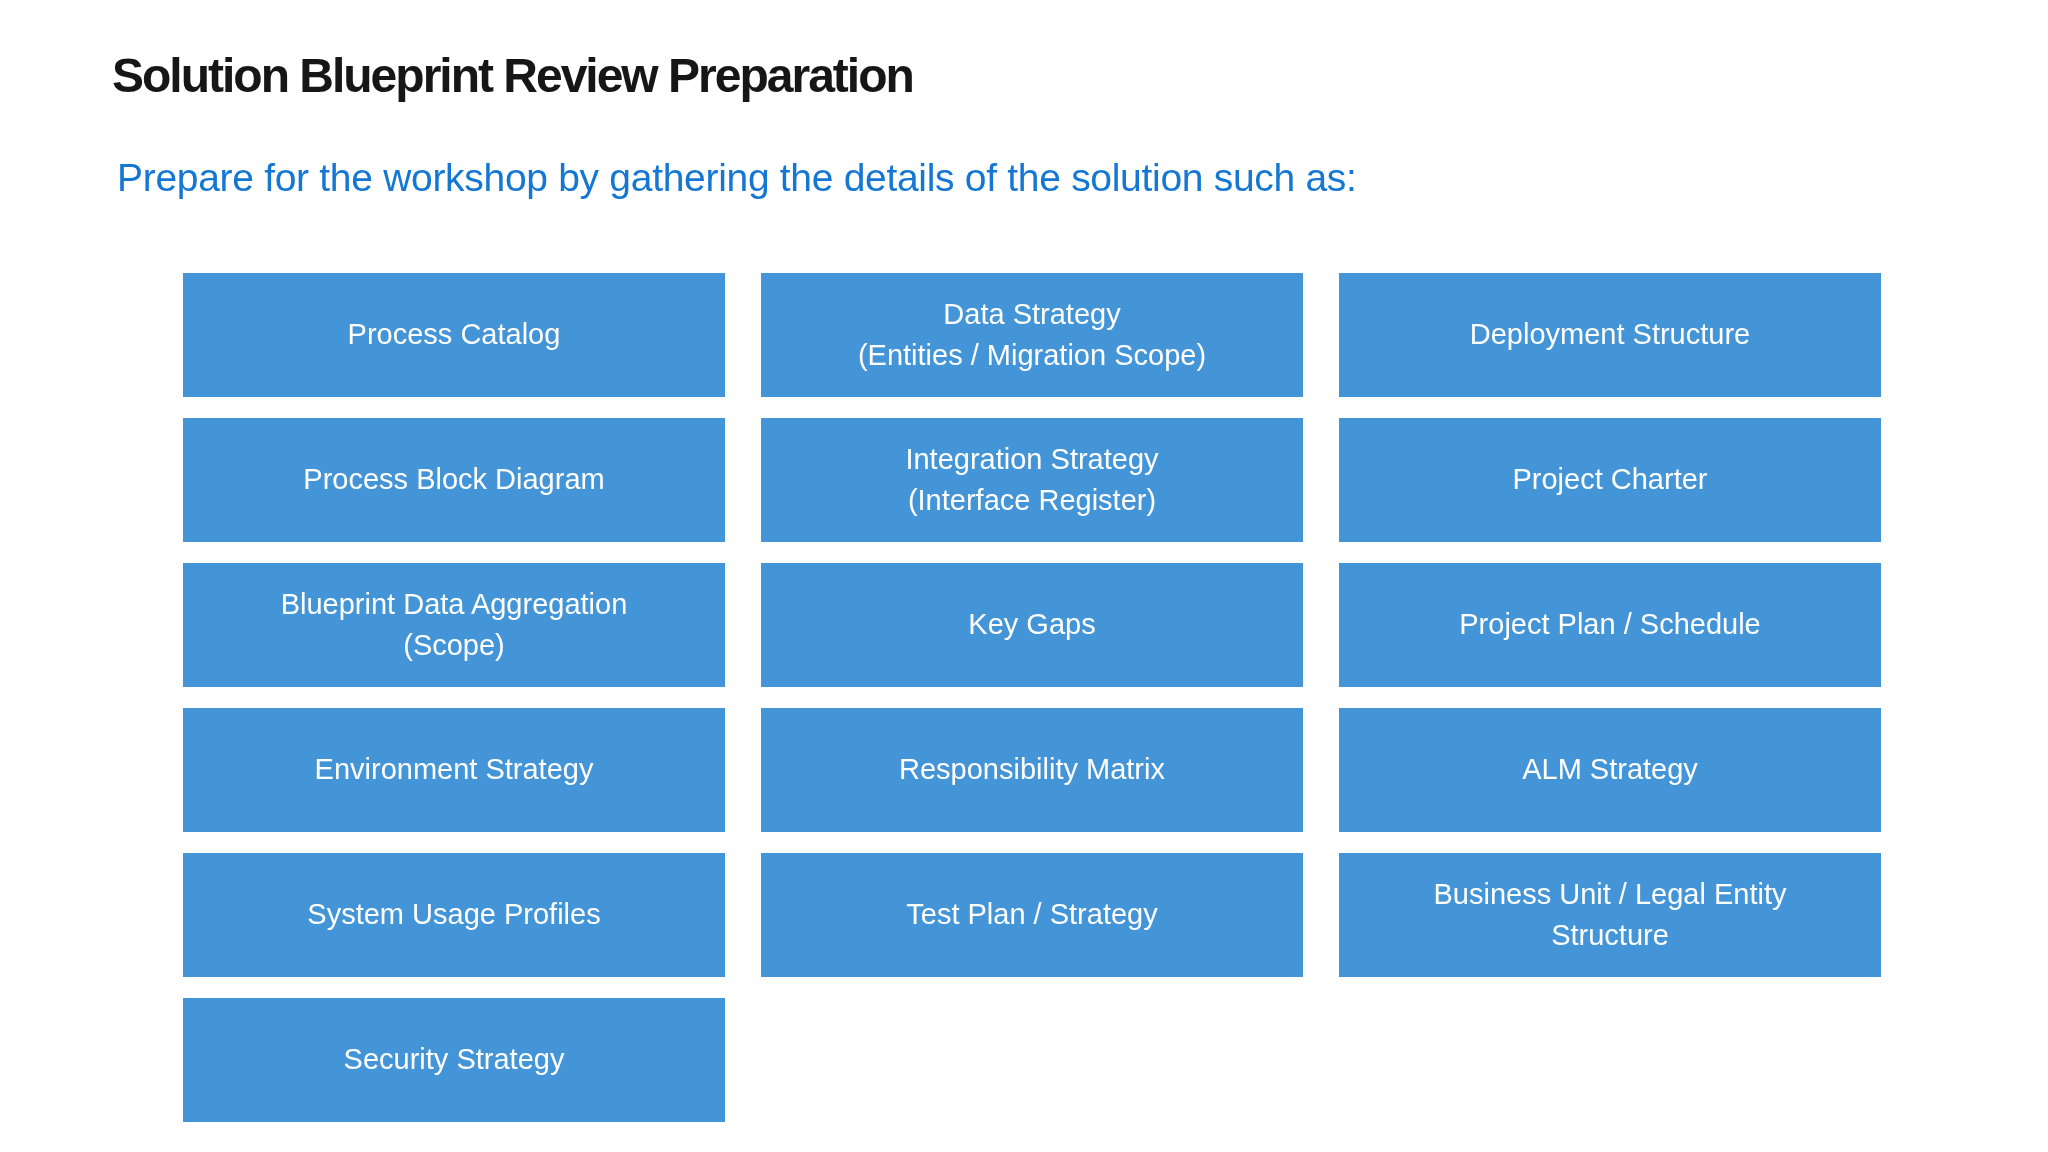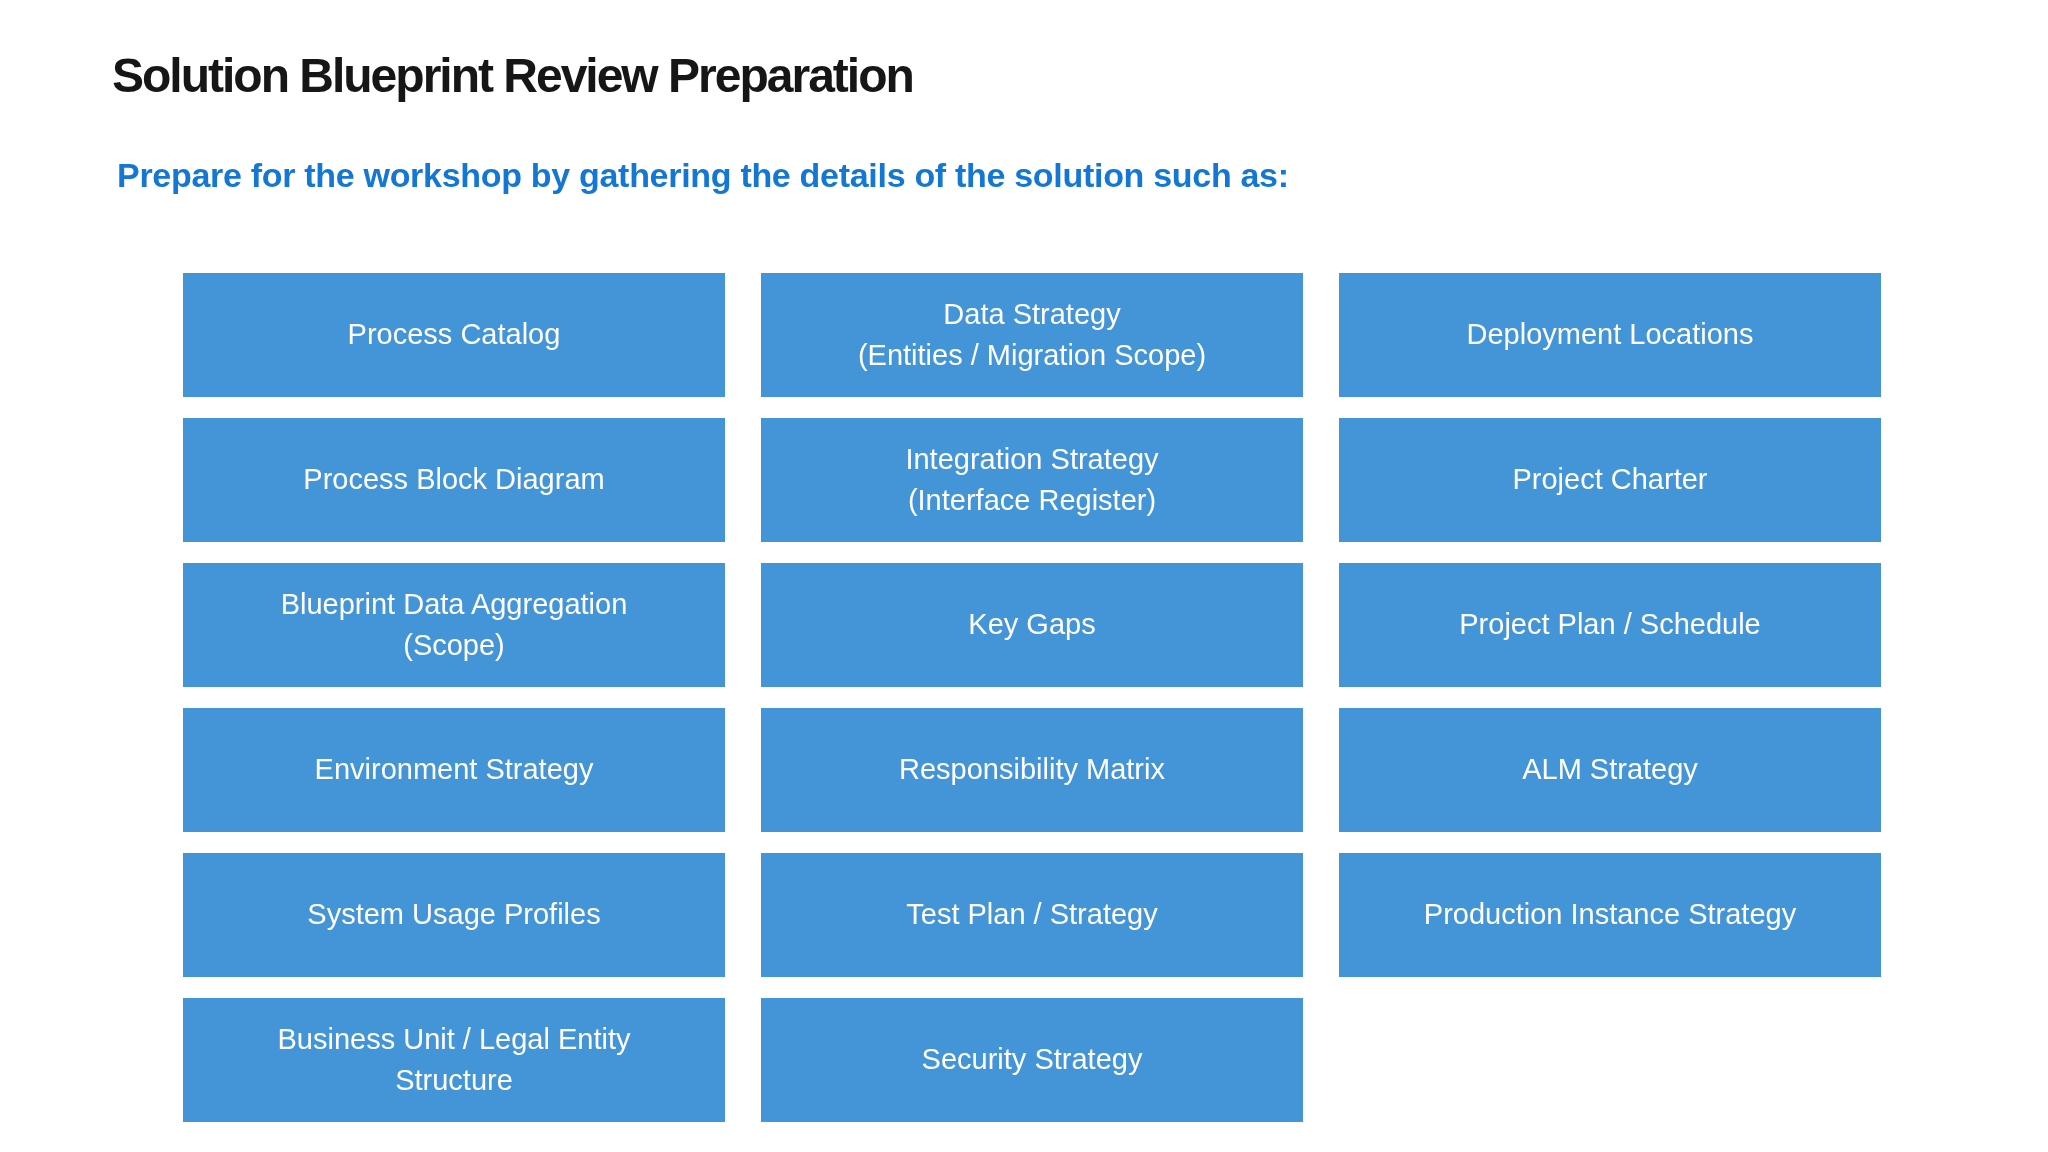--- a/index.html
+++ b/index.html
@@ -23,22 +23,22 @@
     left:112px;top:48px;
     font-size:48px;
     font-weight:700;
     letter-spacing:-2px;
     line-height:1.15;
     color:var(--title);
   }
   .subtitle{
     position:absolute;
     left:117px;top:153px;
-    font-size:34px;
-    font-weight:700;
+    font-size:39px;
+    font-weight:400;
     letter-spacing:-0.3px;
     line-height:1.3;
     color:var(--subtitle);
   }
   .grid{
     position:absolute;
     left:183px;top:273px;
     width:1948px;
     display:grid;
     grid-template-columns:repeat(3,542px);
@@ -71,21 +71,21 @@
 
   <div class="grid">
     <div class="box">
       <span class="box-label">Process Catalog</span>
     </div>
     <div class="box">
       <span class="box-label">Data Strategy
 (Entities / Migration Scope)</span>
     </div>
     <div class="box">
-      <span class="box-label">Deployment Locations</span>
+      <span class="box-label">Deployment Structure</span>
     </div>
 
     <div class="box">
       <span class="box-label">Process Block Diagram</span>
     </div>
     <div class="box">
       <span class="box-label">Integration Strategy
 (Interface Register)</span>
     </div>
     <div class="box">
@@ -114,23 +114,20 @@
       <span class="box-label">ALM Strategy</span>
     </div>
     <div class="box">
       <span class="box-label">System Usage Profiles</span>
     </div>
     <div class="box">
       <span class="box-label">Test Plan / Strategy</span>
     </div>
 
     <div class="box">
-      <span class="box-label">Production Instance Strategy</span>
-    </div>
-    <div class="box">
       <span class="box-label">Business Unit / Legal Entity
 Structure</span>
     </div>
     <div class="box">
       <span class="box-label">Security Strategy</span>
     </div>
   </div>
 </div>
 
 </body></html>

